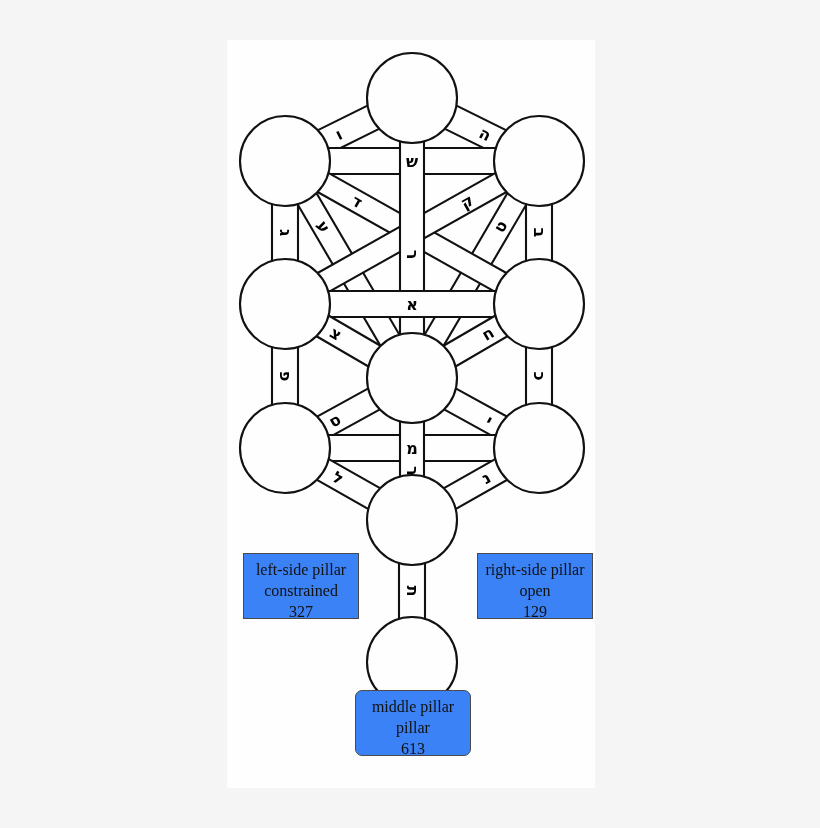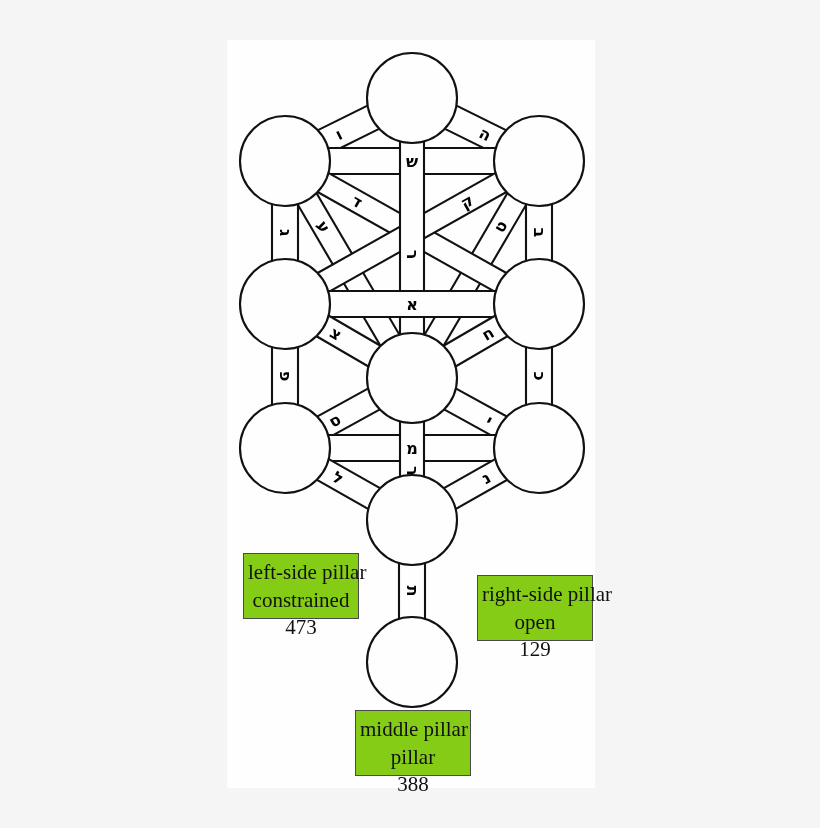--- a/index.html
+++ b/index.html
@@ -48,33 +48,33 @@
     font-family: "DejaVu Sans", sans-serif;
     font-size: 16px;
     font-weight: 700;
     fill: #000000;
     text-anchor: middle;
     dominant-baseline: central;
   }
   .pillar-box {
     position: absolute;
     box-sizing: border-box;
-    background: #84cc16;
+    background: #3b82f6;
     border: 1.6px solid #4a4a4a;
     text-align: center;
     font-family: "Liberation Serif", serif;
-    font-size: 21px;
+    font-size: 16px;
     color: #111111;
     line-height: 1.32;
     padding: 5px 4px 6px 4px;
   }
   .pillar-box div { white-space: nowrap; }
   #box-left  { left: 16px;  top: 513px; width: 116px; height: 66px; }
-  #box-right { left: 250px; top: 513px; width: 116px; height: 66px; margin-top: 22px; }
-  #box-mid   { left: 128px; top: 670px; width: 116px; height: 66px; }
+  #box-right { left: 250px; top: 513px; width: 116px; height: 66px; }
+  #box-mid   { left: 128px; top: 650px; width: 116px; height: 66px; border-radius: 7px; }
 </style>
 </head>
 <body>
 
 <div id="root">
   <div id="panel">
 
     <svg id="tree-svg" viewBox="0 0 368 748">
       <g id="paths-layer">
           <polygon points="96.92,116.20 157.63,86.09 146.08,62.80 85.37,92.91" class="path-band"></polygon>
@@ -134,29 +134,29 @@
           <text x="185.00" y="430.76" class="path-letter" transform="rotate(90.00 185.00 430.76)">ר</text>
           <text x="110.85" y="437.96" class="path-letter" transform="rotate(29.55 110.85 437.96)">ל</text>
           <text x="259.15" y="437.96" class="path-letter" transform="rotate(-29.55 259.15 437.96)">נ</text>
           <text x="185.00" y="551.00" class="path-letter" transform="rotate(90.00 185.00 551.00)">ת</text>
         </g>
     </svg>
 
     <div class="pillar-box" id="box-left">
       <div>left-side pillar</div>
       <div>constrained</div>
-      <div>473</div>
+      <div>327</div>
     </div>
 
     <div class="pillar-box" id="box-right">
       <div>right-side pillar</div>
       <div>open</div>
       <div>129</div>
     </div>
 
     <div class="pillar-box" id="box-mid">
       <div>middle pillar</div>
       <div>pillar</div>
-      <div>388</div>
+      <div>613</div>
     </div>
 
   </div>
 </div>
 
 </body></html>

